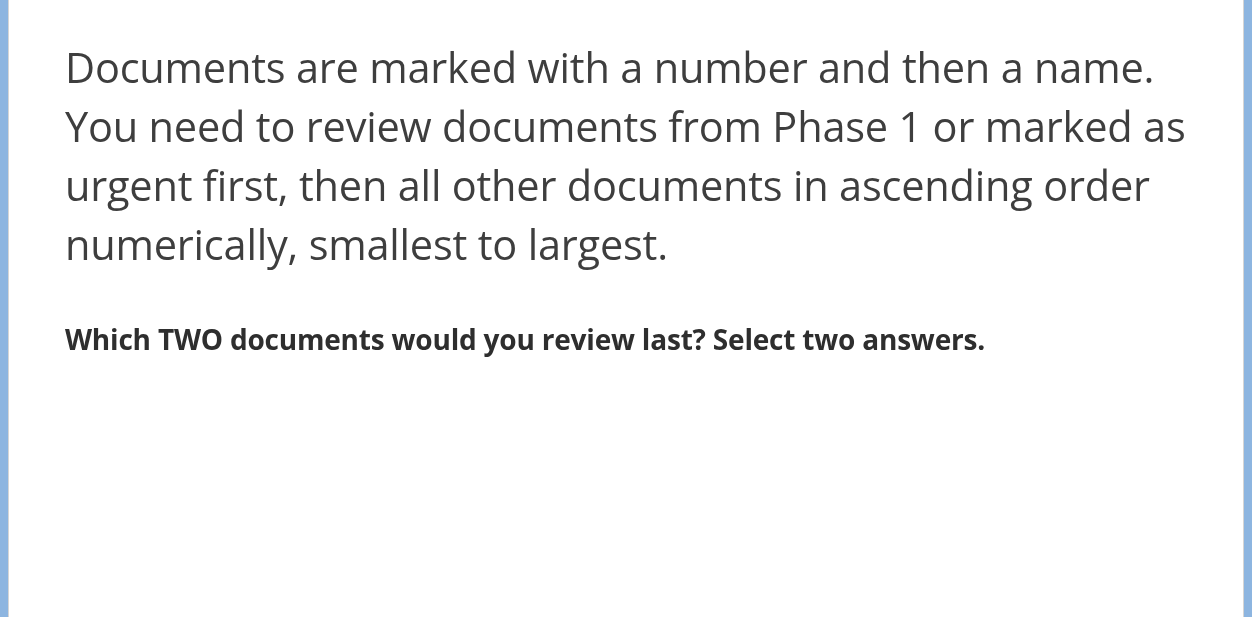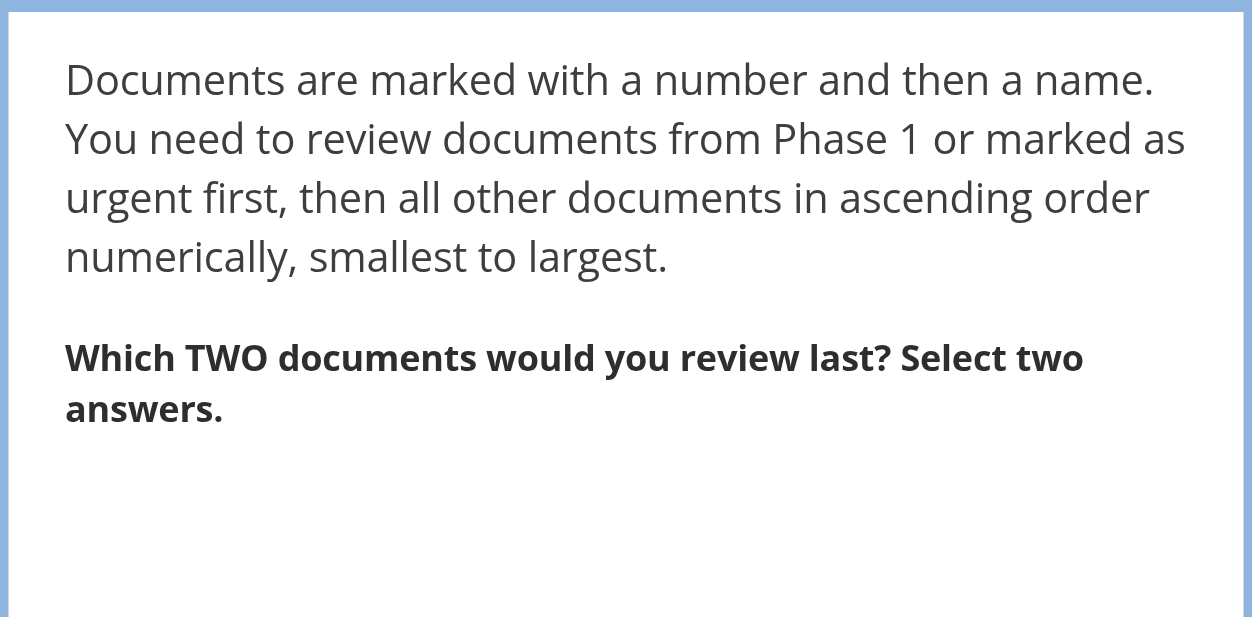--- a/index.html
+++ b/index.html
@@ -13,39 +13,38 @@
       background: #8db5e0;
       display: flex;
       align-items: stretch;
       justify-content: center;
       font-family: -apple-system, BlinkMacSystemFont, "Segoe UI", "Open Sans", Helvetica, Arial, sans-serif;
     }
     .outer-border {
       width: 100%;
       background: #8db5e0;
       padding: 0 8px;
-      margin-top: 12px;
     }
     .card {
       width: 100%;
       height: 100%;
       background: #ffffff;
       border-left: 1px solid #d5d5d5;
       border-right: 1px solid #d5d5d5;
       padding: 38px 56px 40px 56px;
     }
     .instruction-text {
       font-size: 41.5px;
       line-height: 1.42;
       color: #3e3e3e;
       font-weight: 400;
       letter-spacing: -0.2px;
     }
     .question-text {
-      font-size: 36px;
+      font-size: 28px;
       line-height: 1.42;
       color: #2e2e2e;
       font-weight: 700;
       margin-top: 46px;
       letter-spacing: -0.2px;
     }
   </style>
 </head>
 <body>
 

